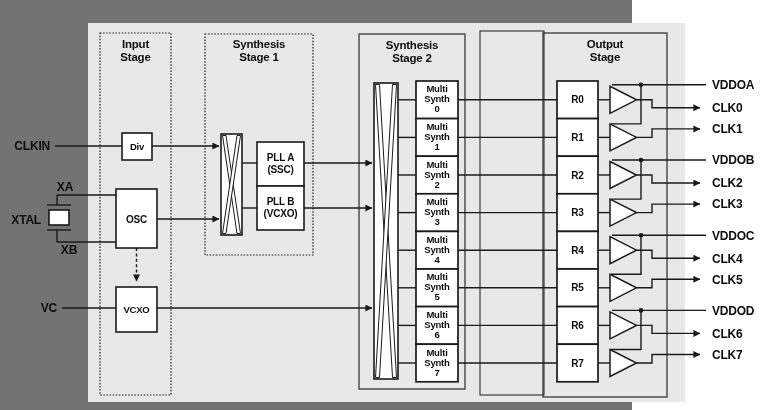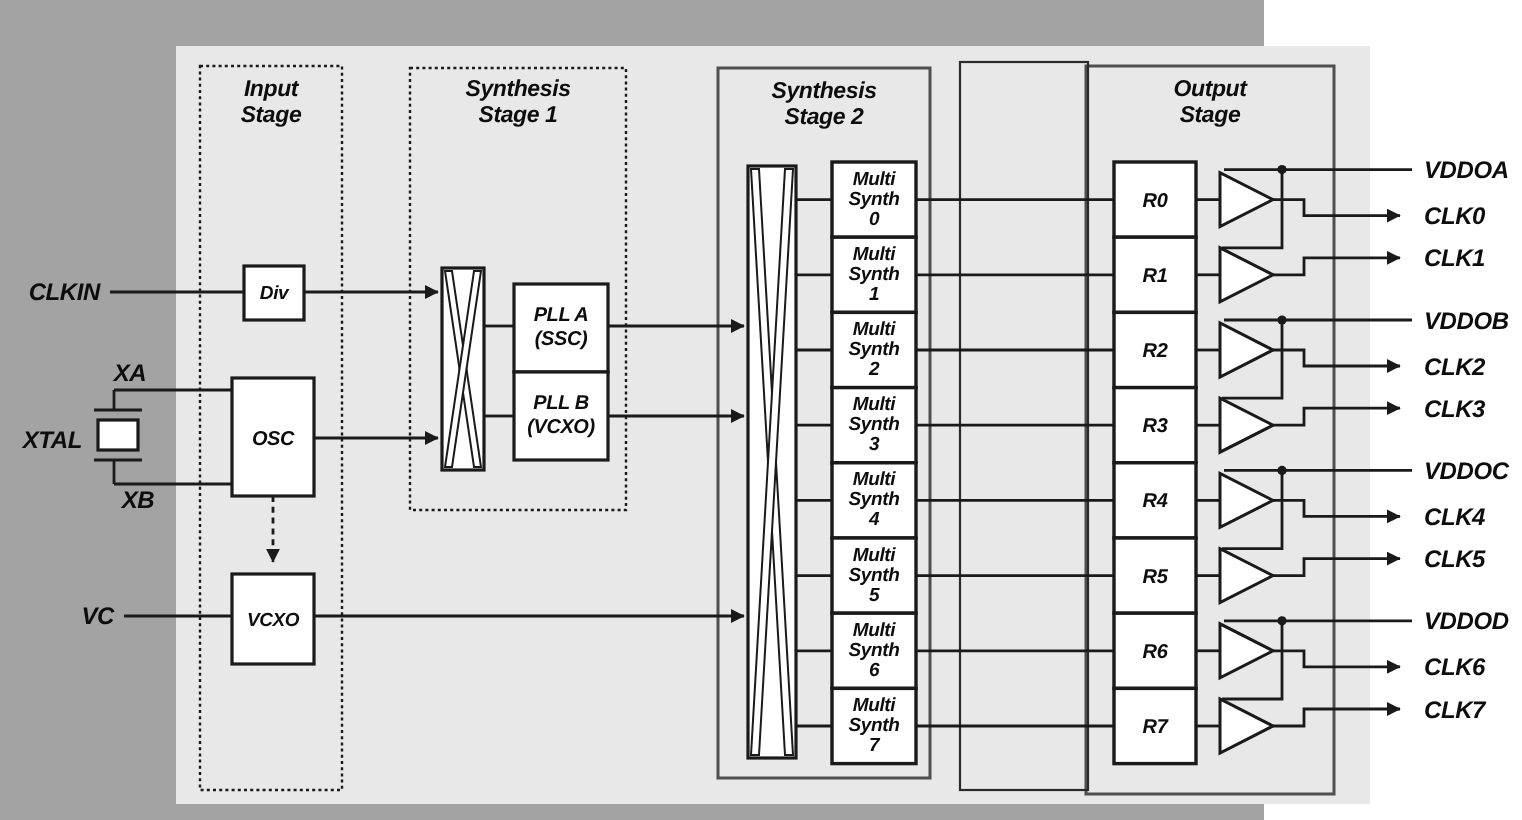--- a/index.html
+++ b/index.html
@@ -1,17 +1,17 @@
 <!DOCTYPE html>
 <html><head>
 <meta charset="utf-8">
 <style>
   html,body { margin:0; padding:0; background:#ffffff; }
-  .canvas { position:relative; width:632px; height:410px; background:#a3a3a3;
-            font-family:"Liberation Sans", sans-serif;font-style:italic; }
+  .canvas { position:relative; width:632px; height:410px; background:#737373;
+            font-family:"Liberation Sans", sans-serif; }
   svg { position:absolute; left:0; top:0; }
   text { fill:#0d0d0d; font-family:"Liberation Sans", sans-serif; font-weight:bold; letter-spacing:-0.2px; }
   .t-title { font-size:11.5px; }
   .t-pin   { font-size:12px; }
   .t-block { font-size:10px; }
   .t-cell  { font-size:9.5px; }
   .wire  { stroke:#1a1a1a; stroke-width:1.4; fill:none; }
   .wire-d{ stroke:#1a1a1a; stroke-width:1.4; fill:none; stroke-dasharray:3 2.4; }
   .blk   { fill:#ffffff; stroke:#1a1a1a; stroke-width:1.6; }
   .cell  { fill:#ffffff; stroke:#1a1a1a; stroke-width:1.7; }

